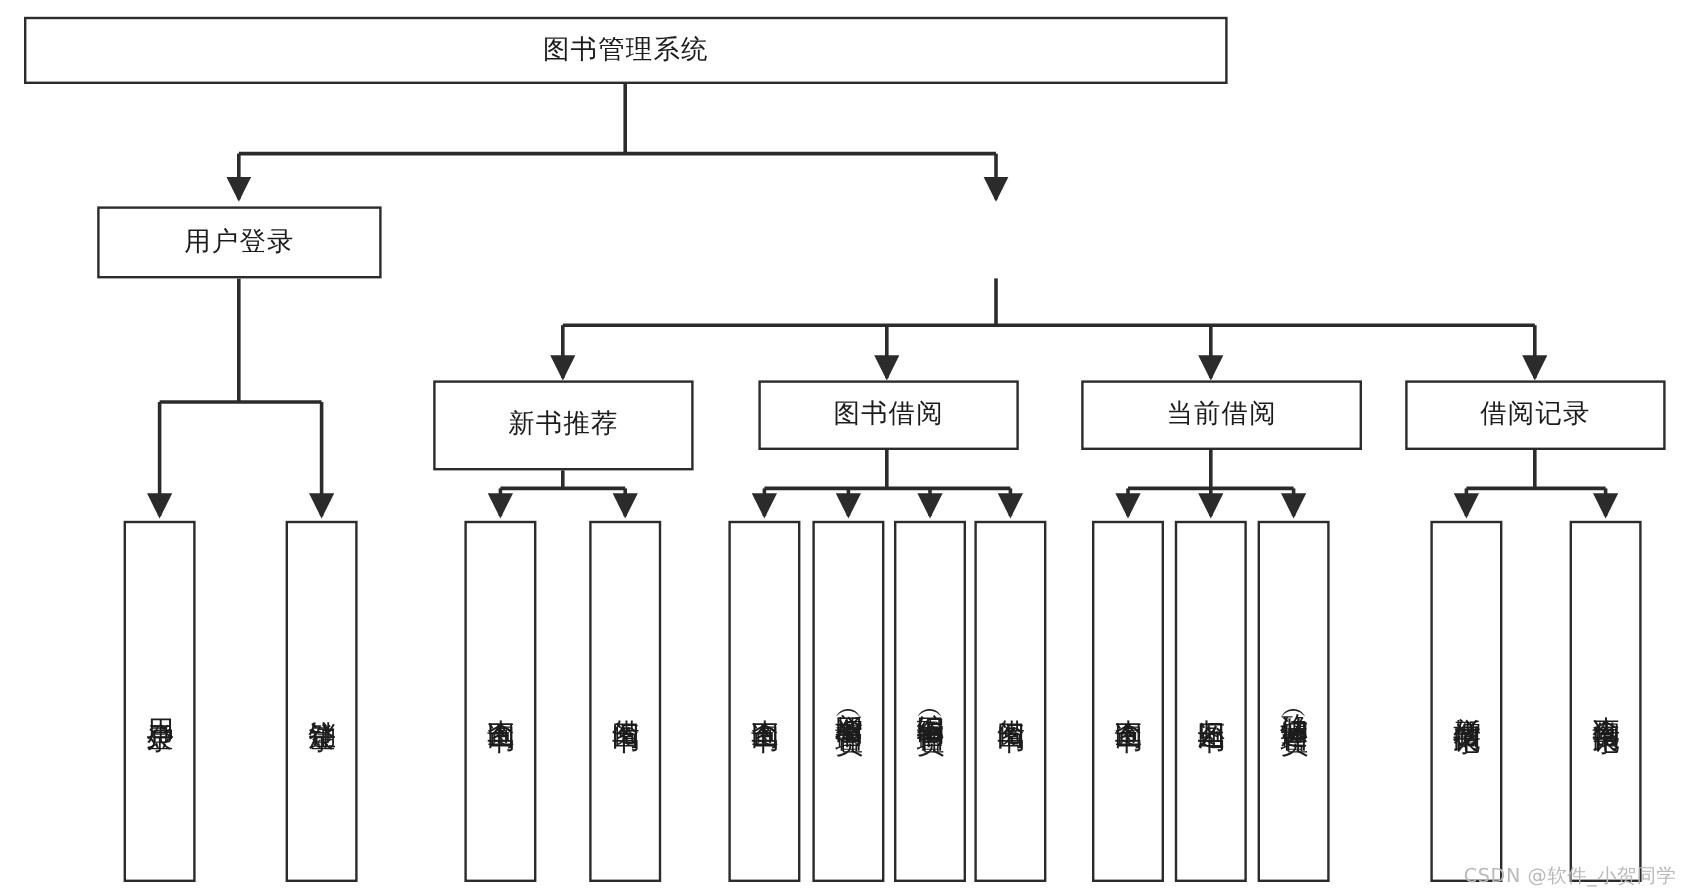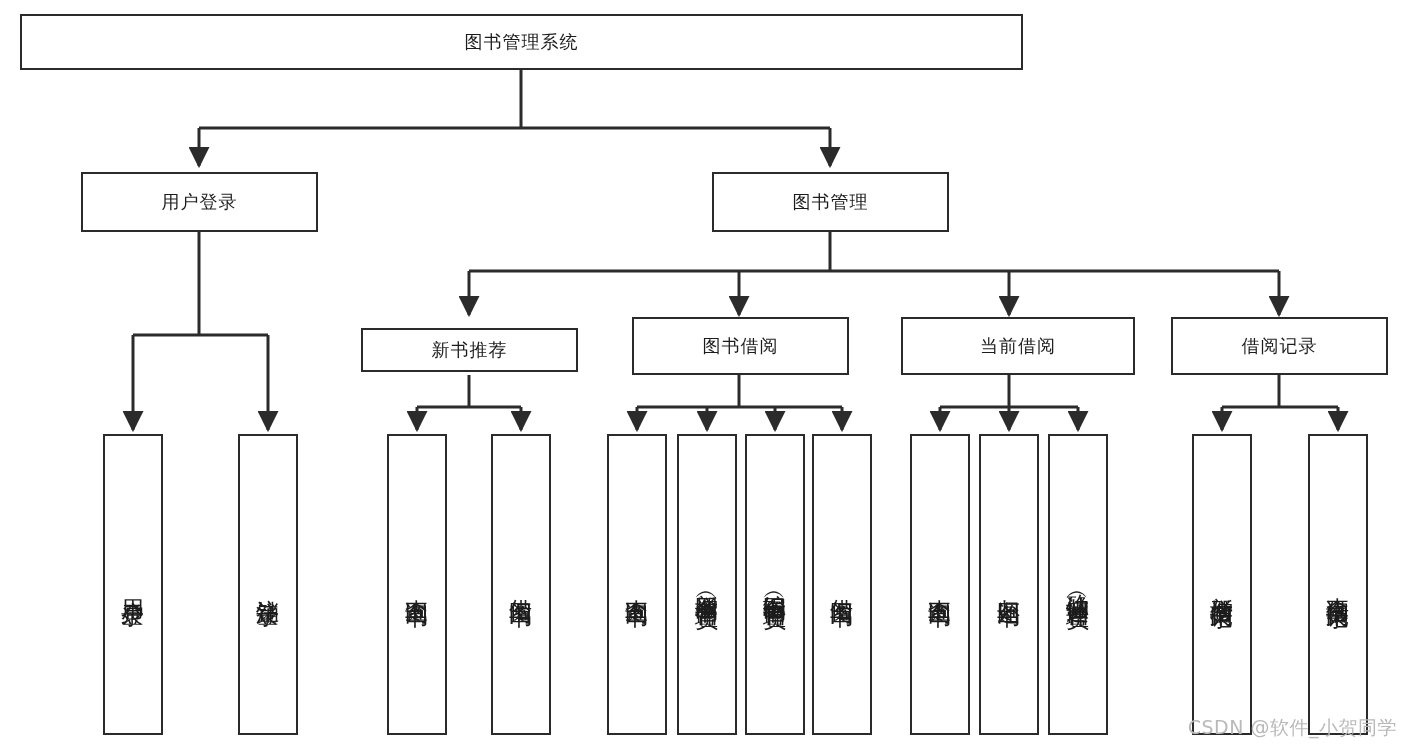--- a/index.html
+++ b/index.html
@@ -31,21 +31,21 @@
     box-sizing: border-box;
     background: #ffffff;
     border: 2.5px solid #2b2b2b;
     display: flex;
     align-items: center;
     justify-content: center;
     color: #1c1c1c;
   }
   .node.horizontal .node-label {
     writing-mode: horizontal-tb;
-    font-size: 18px;
+    font-size: 22px;
     line-height: 1.1;
     letter-spacing: 1px;
     white-space: nowrap;
   }
   .node.vertical {
     align-items: center;
     justify-content: center;
     padding: 4px 0;
   }
   .node.vertical .node-label {
@@ -59,21 +59,21 @@
     max-height: 100%;
   }
   .node-label {
     display: block;
     pointer-events: none;
   }
   #watermark {
     position: absolute;
     right: 8px;
     bottom: 6px;
-    font-size: 19px;
+    font-size: 16px;
     color: #b9b9b9;
     letter-spacing: 0.5px;
     white-space: nowrap;
     font-family: "DejaVu Sans", "Liberation Sans", sans-serif;
   }
 </style>
 </head>
 <body>
 
 <div id="diagram-root">
@@ -129,25 +129,22 @@
   </svg>
 
   <div class="node horizontal" style="left:20px; top:14px; width:1003px; height:56px;">
     <span class="node-label">图书管理系统</span>
   </div>
 
   <div class="node horizontal" style="left:81px; top:172px; width:237px; height:60px;">
     <span class="node-label">用户登录</span>
   </div>
 
-  <div class="node horizontal" style="left:712px; top:172px; width:237px; height:60px;">
-    <span class="node-label">图书管理</span>
-  </div>
-
-  <div class="node horizontal" style="left:361px; top:328px; width:217px; height:44px;">
+
+  <div class="node horizontal" style="left:361px; top:317px; width:217px; height:75px;">
     <span class="node-label">新书推荐</span>
   </div>
 
   <div class="node horizontal" style="left:632px; top:317px; width:217px; height:58px;align-items:center;">
     <span class="node-label">图书借阅</span>
   </div>
 
   <div class="node horizontal" style="left:901px; top:317px; width:234px; height:58px;">
     <span class="node-label">当前借阅</span>
   </div>

